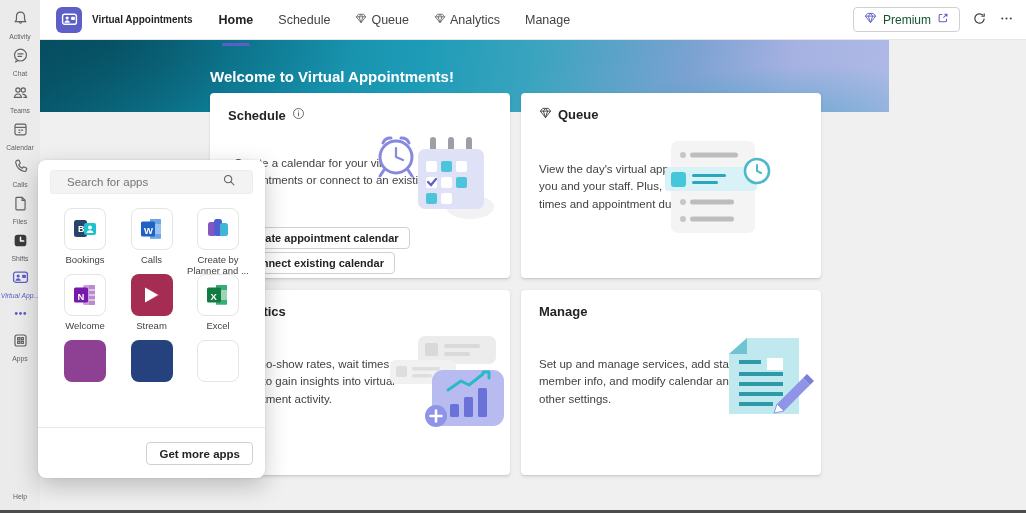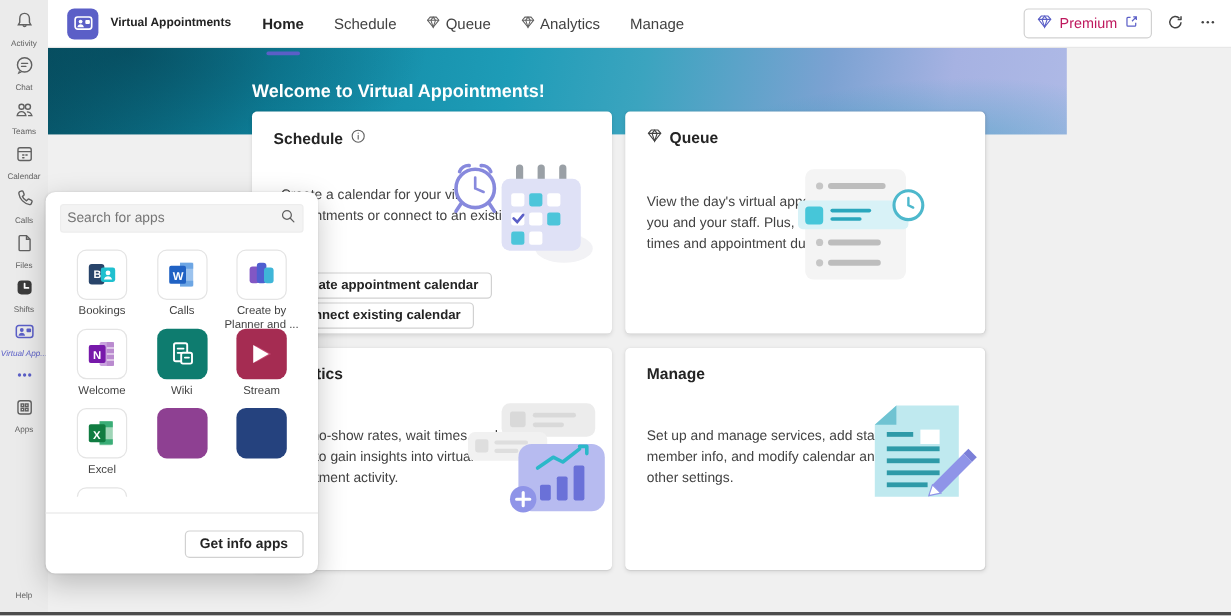--- a/index.html
+++ b/index.html
@@ -17,21 +17,21 @@
 
   
   .header { position:absolute; left:40px; top:0; width:986px; height:40px; background:#ffffff; border-bottom:1px solid #e7e7e7; display:flex; align-items:center; padding:0 12px; z-index:5; }
   .app-chip { width:26px; height:26px; border-radius:6px; background:#5b5fc7; display:flex; align-items:center; justify-content:center; margin-left:4px; }
   .app-title { font-size:10px; font-weight:bold; margin:0 26px 0 10px; white-space:nowrap; }
   .tabs { display:flex; gap:25px; height:56px; align-items:stretch; }
   .tab { display:flex; align-items:center; gap:4px; font-size:12.5px; color:#424242; position:relative; cursor:pointer; white-space:nowrap; }
   .tab.active { font-weight:bold; color:#242424; }
   .tab.active::after { content:""; position:absolute; left:50%; transform:translateX(-50%); bottom:2px; width:28px; height:3px; border-radius:2px; background:#5b5fc7; }
   .hdr-right { margin-left:auto; display:flex; align-items:center; gap:12px; }
-  .premium-btn { display:flex; gap:6px; border:1px solid #d1d1d1; border-radius:4px; background:#fff; padding:4px 10px; color:#be185d; font-size:12px; cursor:pointer; font-family:inherit; }
+  .premium-btn { display:flex; align-items:center; gap:6px; border:1px solid #d1d1d1; border-radius:4px; background:#fff; padding:4px 10px; color:#14532d; font-size:12px; cursor:pointer; font-family:inherit; }
   .icon-btn { background:none; border:none; cursor:pointer; display:flex; align-items:center; }
 
   
   .banner { position:absolute; left:40px; top:40px; width:849px; height:72px; overflow:hidden;
     background:linear-gradient(100deg,#085a6e 0%,#0f86a1 22%,#1e9cb7 45%,#3ba4bf 58%,#7ba2d2 76%,#a6b2e2 88%,#aeb9e6 100%); }
   .banner::before { content:""; position:absolute; left:-60px; top:-30px; width:420px; height:160px;
     background:radial-gradient(ellipse at 30% 20%, rgba(4,60,76,.55), rgba(4,60,76,0) 60%); }
   .banner::after { content:""; position:absolute; left:520px; top:18px; width:420px; height:140px; transform:rotate(-8deg);
     background:radial-gradient(ellipse at 40% 60%, rgba(30,156,183,.65), rgba(30,156,183,0) 65%); }
   .banner-title { position:absolute; left:170px; top:50%; transform:translateY(-50%); color:#fff; font-weight:bold; font-size:15px; z-index:2; }
@@ -45,21 +45,21 @@
   .card-btn { position:absolute; background:#fff; border:1px solid #d1d1d1; border-radius:4px; padding:4px 10px; font-size:11px; font-weight:bold; color:#242424; font-family:inherit; cursor:pointer; white-space:nowrap; }
 
   #card-schedule { left:210px; top:93px; }
   #card-queue    { left:521px; top:93px; }
   #card-analytics{ left:210px; top:290px; }
   #card-manage   { left:521px; top:290px; }
 
   
   .popup { position:absolute; left:38px; top:160px; width:227px; height:318px; background:#fff; border-radius:8px;
     box-shadow:0 8px 24px rgba(0,0,0,.22), 0 0 2px rgba(0,0,0,.12); z-index:30; }
-  .search-box { position:absolute; left:12px; top:10px; width:203px; height:24px; background:#f3f3f3; border:1px solid #ededed; border-radius:3px; display:flex; align-items:center; padding:0 5px; }
+  .search-box { position:absolute; left:12px; top:10px; width:203px; height:24px; background:#f3f3f3; border:1px solid #ededed; border-radius:3px; display:flex; align-items:center; padding:0 16px; }
   .search-box input { flex:1; border:none; background:transparent; outline:none; font-size:11.5px; color:#616161; font-family:inherit; }
   .apps-viewport { position:absolute; left:0; top:42px; width:227px; height:212px; overflow:hidden; }
   .apps-grid { display:grid; grid-template-columns:66px 66px 66px; justify-content:space-between; padding:6px 14px 0 14px; }
   .app-cell { height:66px; display:flex; flex-direction:column; align-items:center; cursor:pointer; }
   .tile { width:42px; height:42px; border-radius:8px; display:flex; align-items:center; justify-content:center; flex-shrink:0; }
   .tile.white { background:#fff; border:1px solid #e4e4e4; }
   .tile-wiki { background:#0e7c6f; }
   .tile-stream { background:#a52c52; }
   .tile-whiteboard { background:#1d49b5; }
   .tile-approvals { background:#7b7fd8; }
@@ -398,31 +398,20 @@
               <rect x="12" y="4" width="12" height="20" rx="1.5" fill="#c9a3dd"></rect>
               <path d="M18 4h6v20h-6z" fill="#b07cc6" opacity=".6"></path>
               <path d="M24 9h-6M24 14h-6M24 19h-6" stroke="#fff" stroke-width="1"></path>
               <rect x="3" y="6.5" width="14" height="15" rx="1.6" fill="#7719aa"></rect>
               <text x="6.5" y="18.5" font-size="9.5" fill="#fff" font-family="Liberation Sans" font-weight="bold">N</text>
             </svg>
         </span>
         <span class="app-label">Welcome</span>
       </div>
 
-      <div class="app-cell">
-        <span class="tile tile-wiki">
-          <svg viewBox="0 0 28 28" width="28" height="28">
-              <rect x="7" y="5" width="11" height="15" rx="1.5" fill="none" stroke="#fff" stroke-width="1.6"></rect>
-              <path d="M10 9.5h5M10 13h5" stroke="#fff" stroke-width="1.4" stroke-linecap="round"></path>
-              <rect x="13" y="13" width="9" height="9" rx="1.5" fill="#0e7c6f" stroke="#fff" stroke-width="1.6"></rect>
-              <path d="M16 17h3.5" stroke="#fff" stroke-width="1.4" stroke-linecap="round"></path>
-            </svg>
-        </span>
-        <span class="app-label">Wiki</span>
-      </div>
 
       <div class="app-cell">
         <span class="tile tile-stream">
           <svg viewBox="0 0 28 28" width="28" height="28">
               <path d="M9 7l13 7-13 7z" fill="#c2466f"></path>
               <path d="M7 6.5l13 7.5-13 7.5z" fill="#fff"></path>
             </svg>
         </span>
         <span class="app-label">Stream</span>
       </div>
@@ -448,16 +437,16 @@
         <span class="tile tile-p2"></span>
       </div>
       <div class="app-cell">
         <span class="tile white"></span>
       </div>
 
     </div>
   </div>
 
   <div class="popup-divider"></div>
-  <button class="get-more-btn">Get info apps</button>
+  <button class="get-more-btn">Get more apps</button>
 </div>
 
 <div class="bottom-strip"></div>
 
 </body></html>

